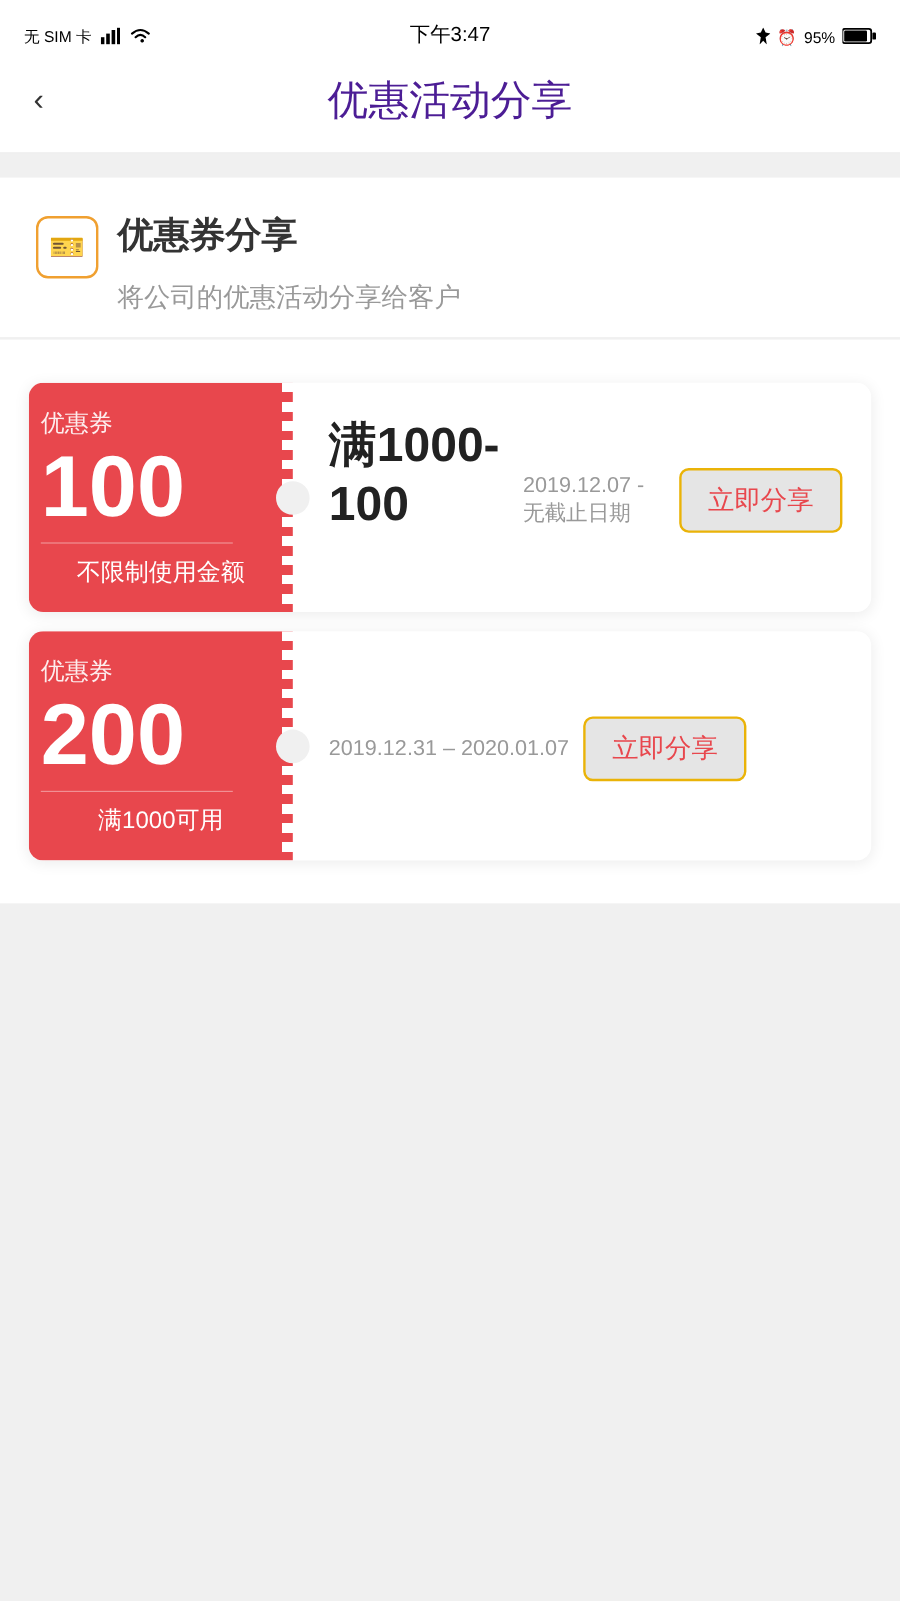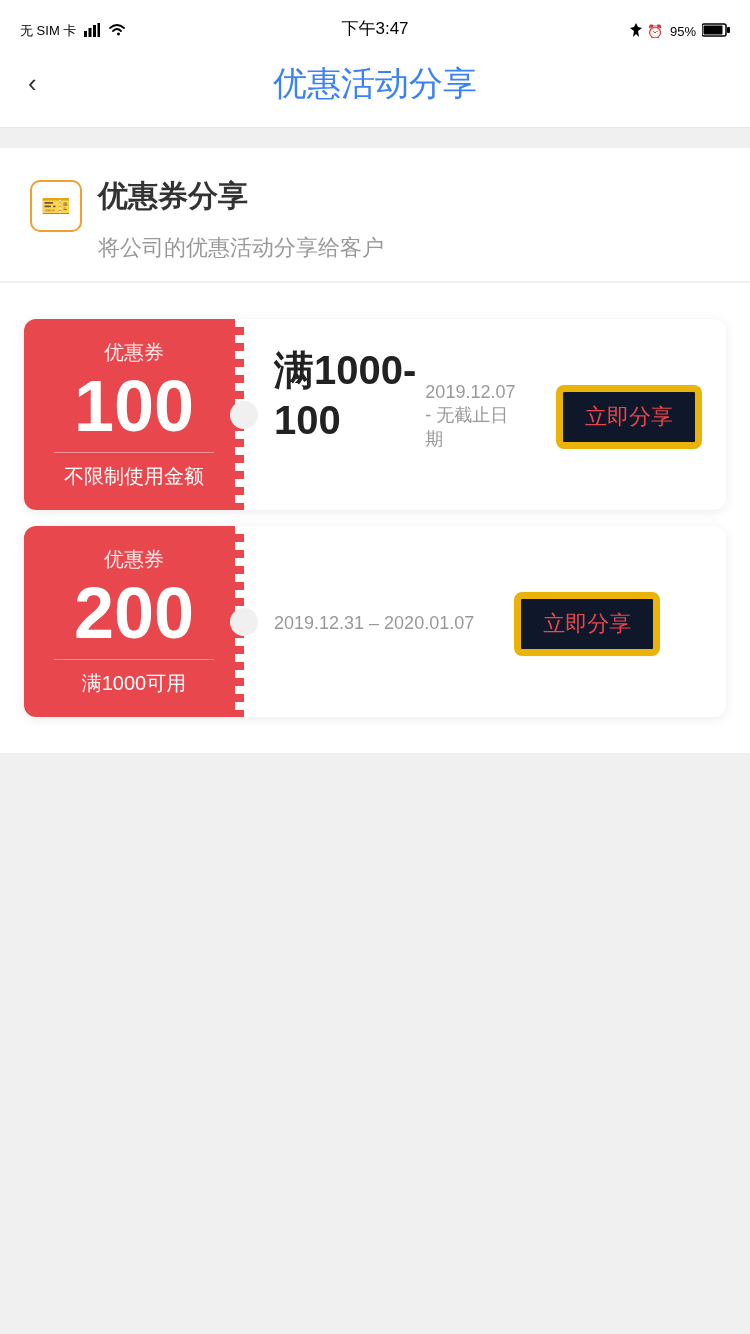--- a/index.html
+++ b/index.html
@@ -57,21 +57,21 @@
     .nav-back {
       position: absolute;
       left: 28px;
       font-size: 26px;
       color: #333;
       cursor: pointer;
     }
     .nav-title {
       font-size: 34px;
       font-weight: 500;
-      color: #3b82f6;
+      color: #4c1d95;
     }
 
     
     .separator {
       height: 20px;
       background: #f0f0f0;
     }
 
     
     .section-header {
@@ -127,23 +127,22 @@
       position: relative;
     }
 
     
     .coupon-left {
       width: 220px;
       flex-shrink: 0;
       background: #e8474d;
       display: flex;
       flex-direction: column;
-      align-items: center;
       justify-content: center;
-      padding: 20px 26px;
+      padding: 20px 10px;
       position: relative;
     }
     .coupon-left::after {
       content: '';
       position: absolute;
       right: -1px;
       top: 0;
       bottom: 0;
       width: 10px;
       background: repeating-linear-gradient(
@@ -203,35 +202,34 @@
     .coupon-name {
       font-size: 40px;
       font-weight: 700;
       color: #222;
       margin-bottom: 20px;
     }
     .coupon-bottom {
       display: flex;
       align-items: center;
       justify-content: space-between;
-      gap: 28px;
     }
     .coupon-date {
       font-size: 18px;
       color: #999;
       flex: 1;
       margin-right: 12px;
     }
     .share-btn {
-      border: 7px solid #eab308;
+      border: 2px solid #eab308;
       border-radius: 8px;
       padding: 10px 22px;
       font-size: 22px;
       color: #e8474d;
-      background: #0f172a;
+      background: #e5e5e5;
       cursor: pointer;
       white-space: nowrap;
     }
 
     
     .bottom-fill {
       flex: 1;
       min-height: 400px;
       background: #f0f0f0;
     }

